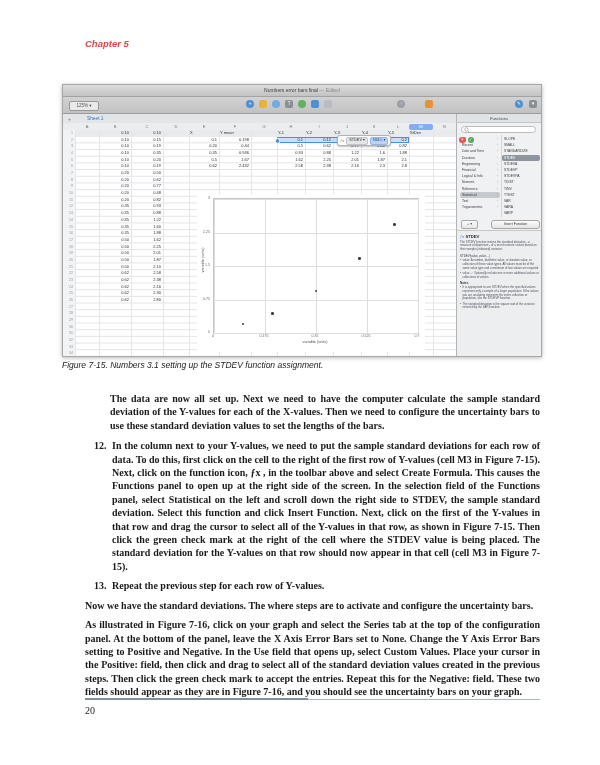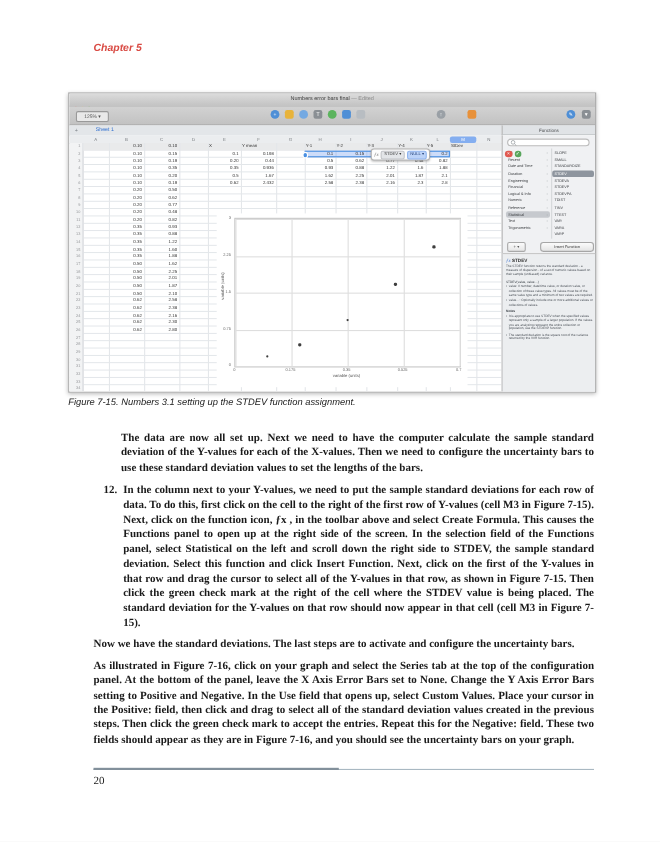--- a/index.html
+++ b/index.html
@@ -442,21 +442,25 @@
   </div>
 
   <div class="a caption">Figure 7-15. Numbers 3.1 setting up the STDEV function assignment.</div>
 
   <div class="a bodytext">
     <div class="p1">The data are now all set up. Next we need to have the computer calculate the sample standard deviation of the Y-values for each of the X-values. Then we need to configure the uncertainty bars to use these standard deviation values to set the lengths of the bars.</div>
     <div class="step">
       <span class="num">12.</span>
       <span class="stext">In the column next to your Y-values, we need to put the sample standard deviations for each row of data. To do this, first click on the cell to the right of the first row of Y-values (cell M3 in Figure 7-15). Next, click on the function icon, ƒx , in the toolbar above and select Create Formula. This causes the Functions panel to open up at the right side of the screen. In the selection field of the Functions panel, select Statistical on the left and scroll down the right side to STDEV, the sample standard deviation. Select this function and click Insert Function. Next, click on the first of the Y-values in that row and drag the cursor to select all of the Y-values in that row, as shown in Figure 7-15. Then click the green check mark at the right of the cell where the STDEV value is being placed. The standard deviation for the Y-values on that row should now appear in that cell (cell M3 in Figure 7-15).</span>
     </div>
-    <div class="p2">Now we have the standard deviations. The last steps are to activate and configure the uncertainty bars.</div>
+    <div class="step">
+      <span class="num">13.</span>
+      <span class="stext">Repeat the previous step for each row of Y-values.</span>
+    </div>
+    <div class="p2">Now we have the standard deviations. The where steps are to activate and configure the uncertainty bars.</div>
     <div class="step">
       <span class="stext">As illustrated in Figure 7-16, click on your graph and select the Series tab at the top of the configuration panel. At the bottom of the panel, leave the X Axis Error Bars set to None. Change the Y Axis Error Bars setting to Positive and Negative. In the Use field that opens up, select Custom Values. Place your cursor in the Positive: field, then click and drag to select all of the standard deviation values created in the previous steps. Then click the green check mark to accept the entries. Repeat this for the Negative: field. These two fields should appear as they are in Figure 7-16, and you should see the uncertainty bars on your graph.</span>
     </div>
   </div>
 
   <div class="a rule1"></div>
   <div class="a rule2"></div>
   <div class="a pageno">20</div>
 </div>
 

